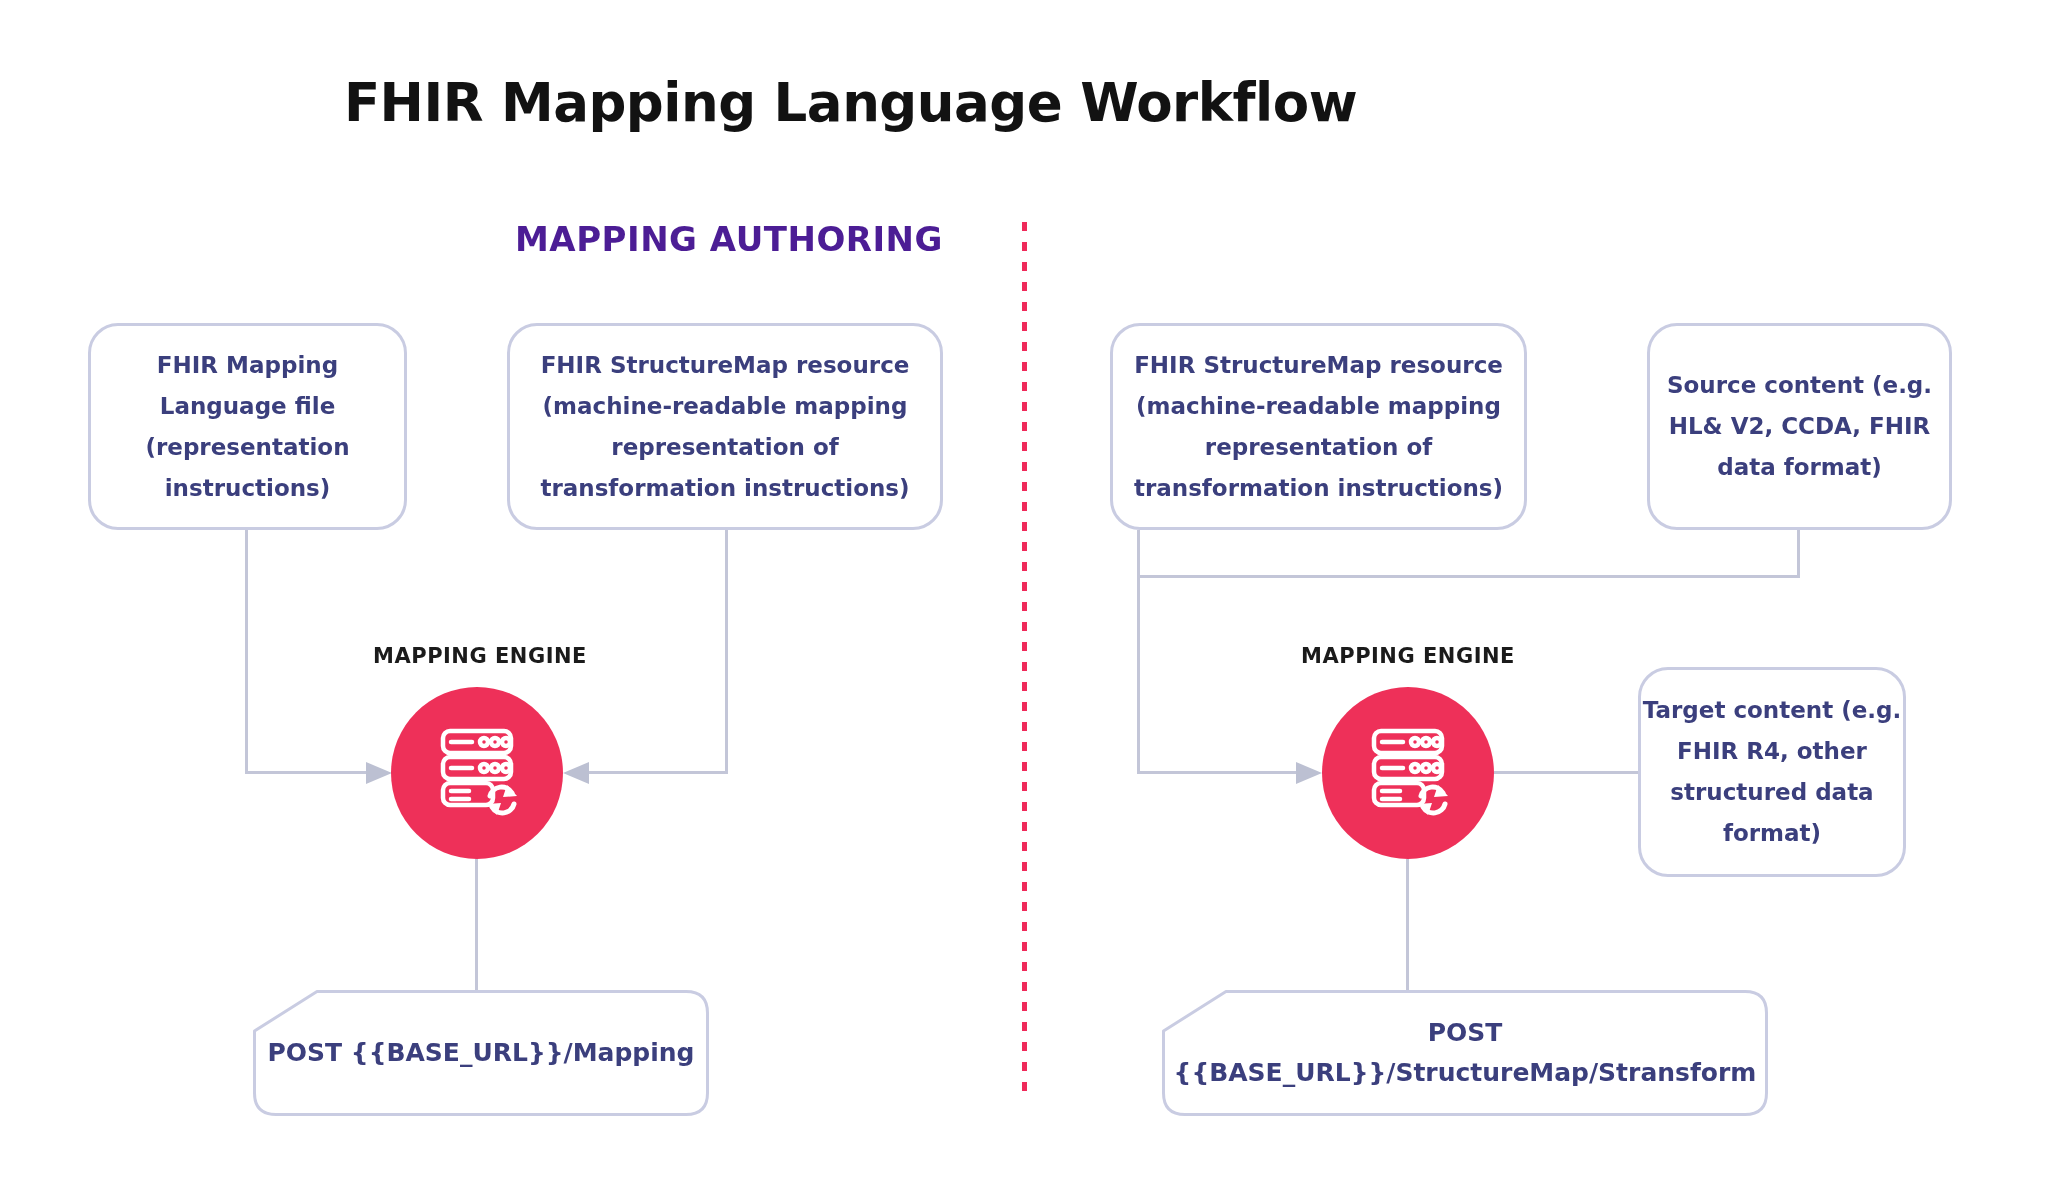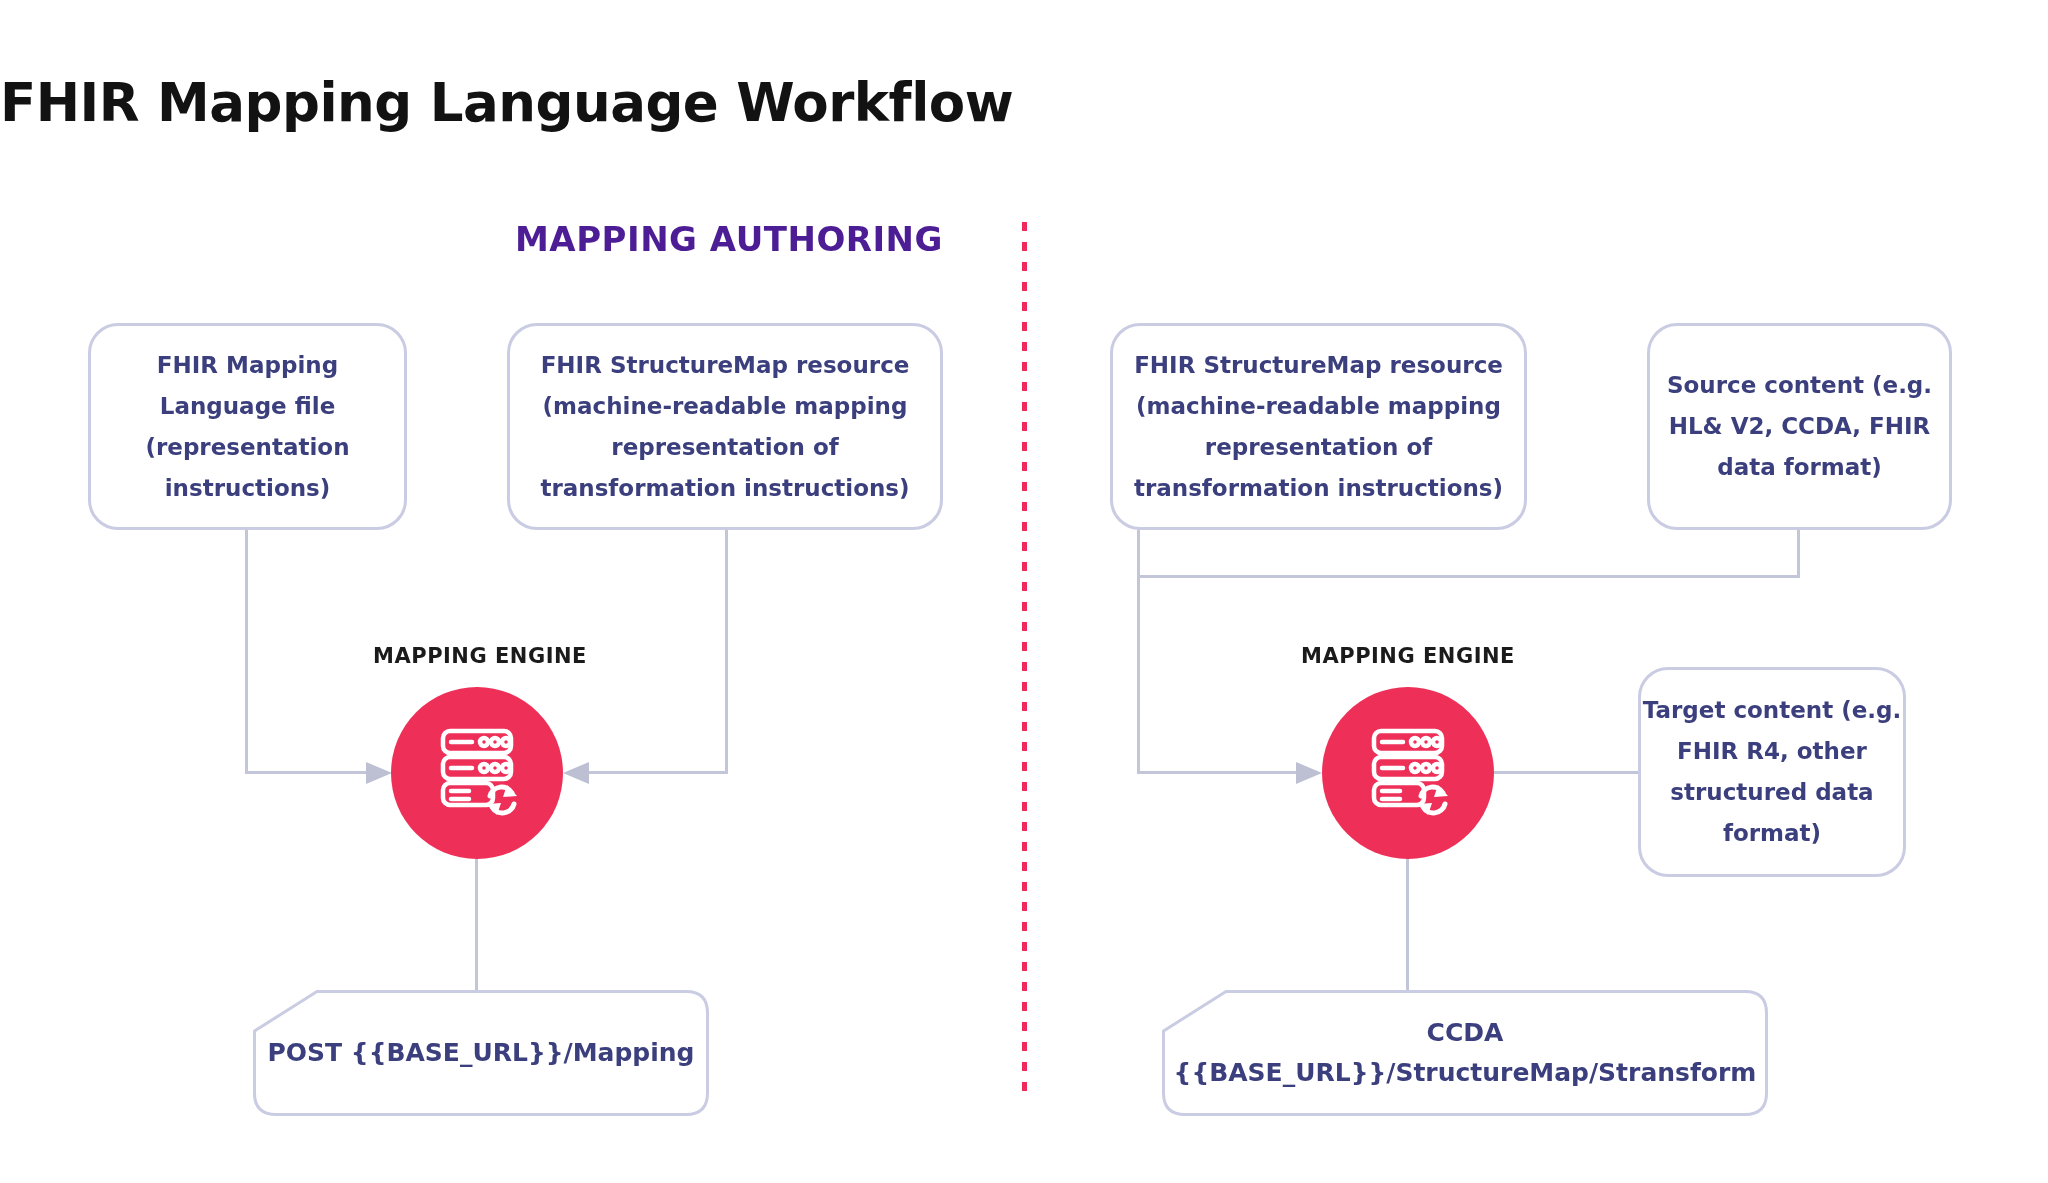--- a/index.html
+++ b/index.html
@@ -3,21 +3,21 @@
 <meta charset="utf-8">
 <style>
   html,body { margin:0; padding:0; background:#ffffff; }
   #canvas {
     position:relative; width:2048px; height:1183px; overflow:hidden;
     background:#ffffff;
     font-family:"DejaVu Sans","Liberation Sans",sans-serif;
   }
   .title {
     position:absolute; left:0; top:72px; width:1701px;
-    text-align:left; font-size:53px; font-weight:800; color:#121212;
+    text-align:center; font-size:53px; font-weight:800; color:#121212;
     letter-spacing:-0.5px;
   }
   .section-header {
     position:absolute; top:219px; text-align:right;
     font-size:34px; font-weight:800; color:#4c1d95; letter-spacing:0.5px;
   }
   .hdr-left  { left:88px;  width:855px; }
   .hdr-right { left:1110px; width:848px; }
 
   .dashline {
@@ -195,18 +195,18 @@
         <path d="M 12 32 L 2 21 L 16 20 Z" fill="#ffffff"></path>
       </g>
     </svg>
   </div>
 
   <div class="post-wrap" style="left:1162px; top:990px; width:606px; height:126px;">
     <svg width="606" height="126" viewBox="0 0 606 126">
       <path d="M 64 1.5 H 583 Q 604.5 1.5 604.5 23 V 103 Q 604.5 124.5 583 124.5 H 23 Q 1.5 124.5 1.5 103 V 41 Z" fill="#ffffff" stroke="#C9CCE2" stroke-width="3" stroke-linejoin="round"></path>
     </svg>
     <div class="post-text">
-      <span>CCDA</span>
+      <span>POST</span>
       <span>{{BASE_URL}}/StructureMap/Stransform</span>
     </div>
   </div>
 
 </div>
 
 </body></html>

